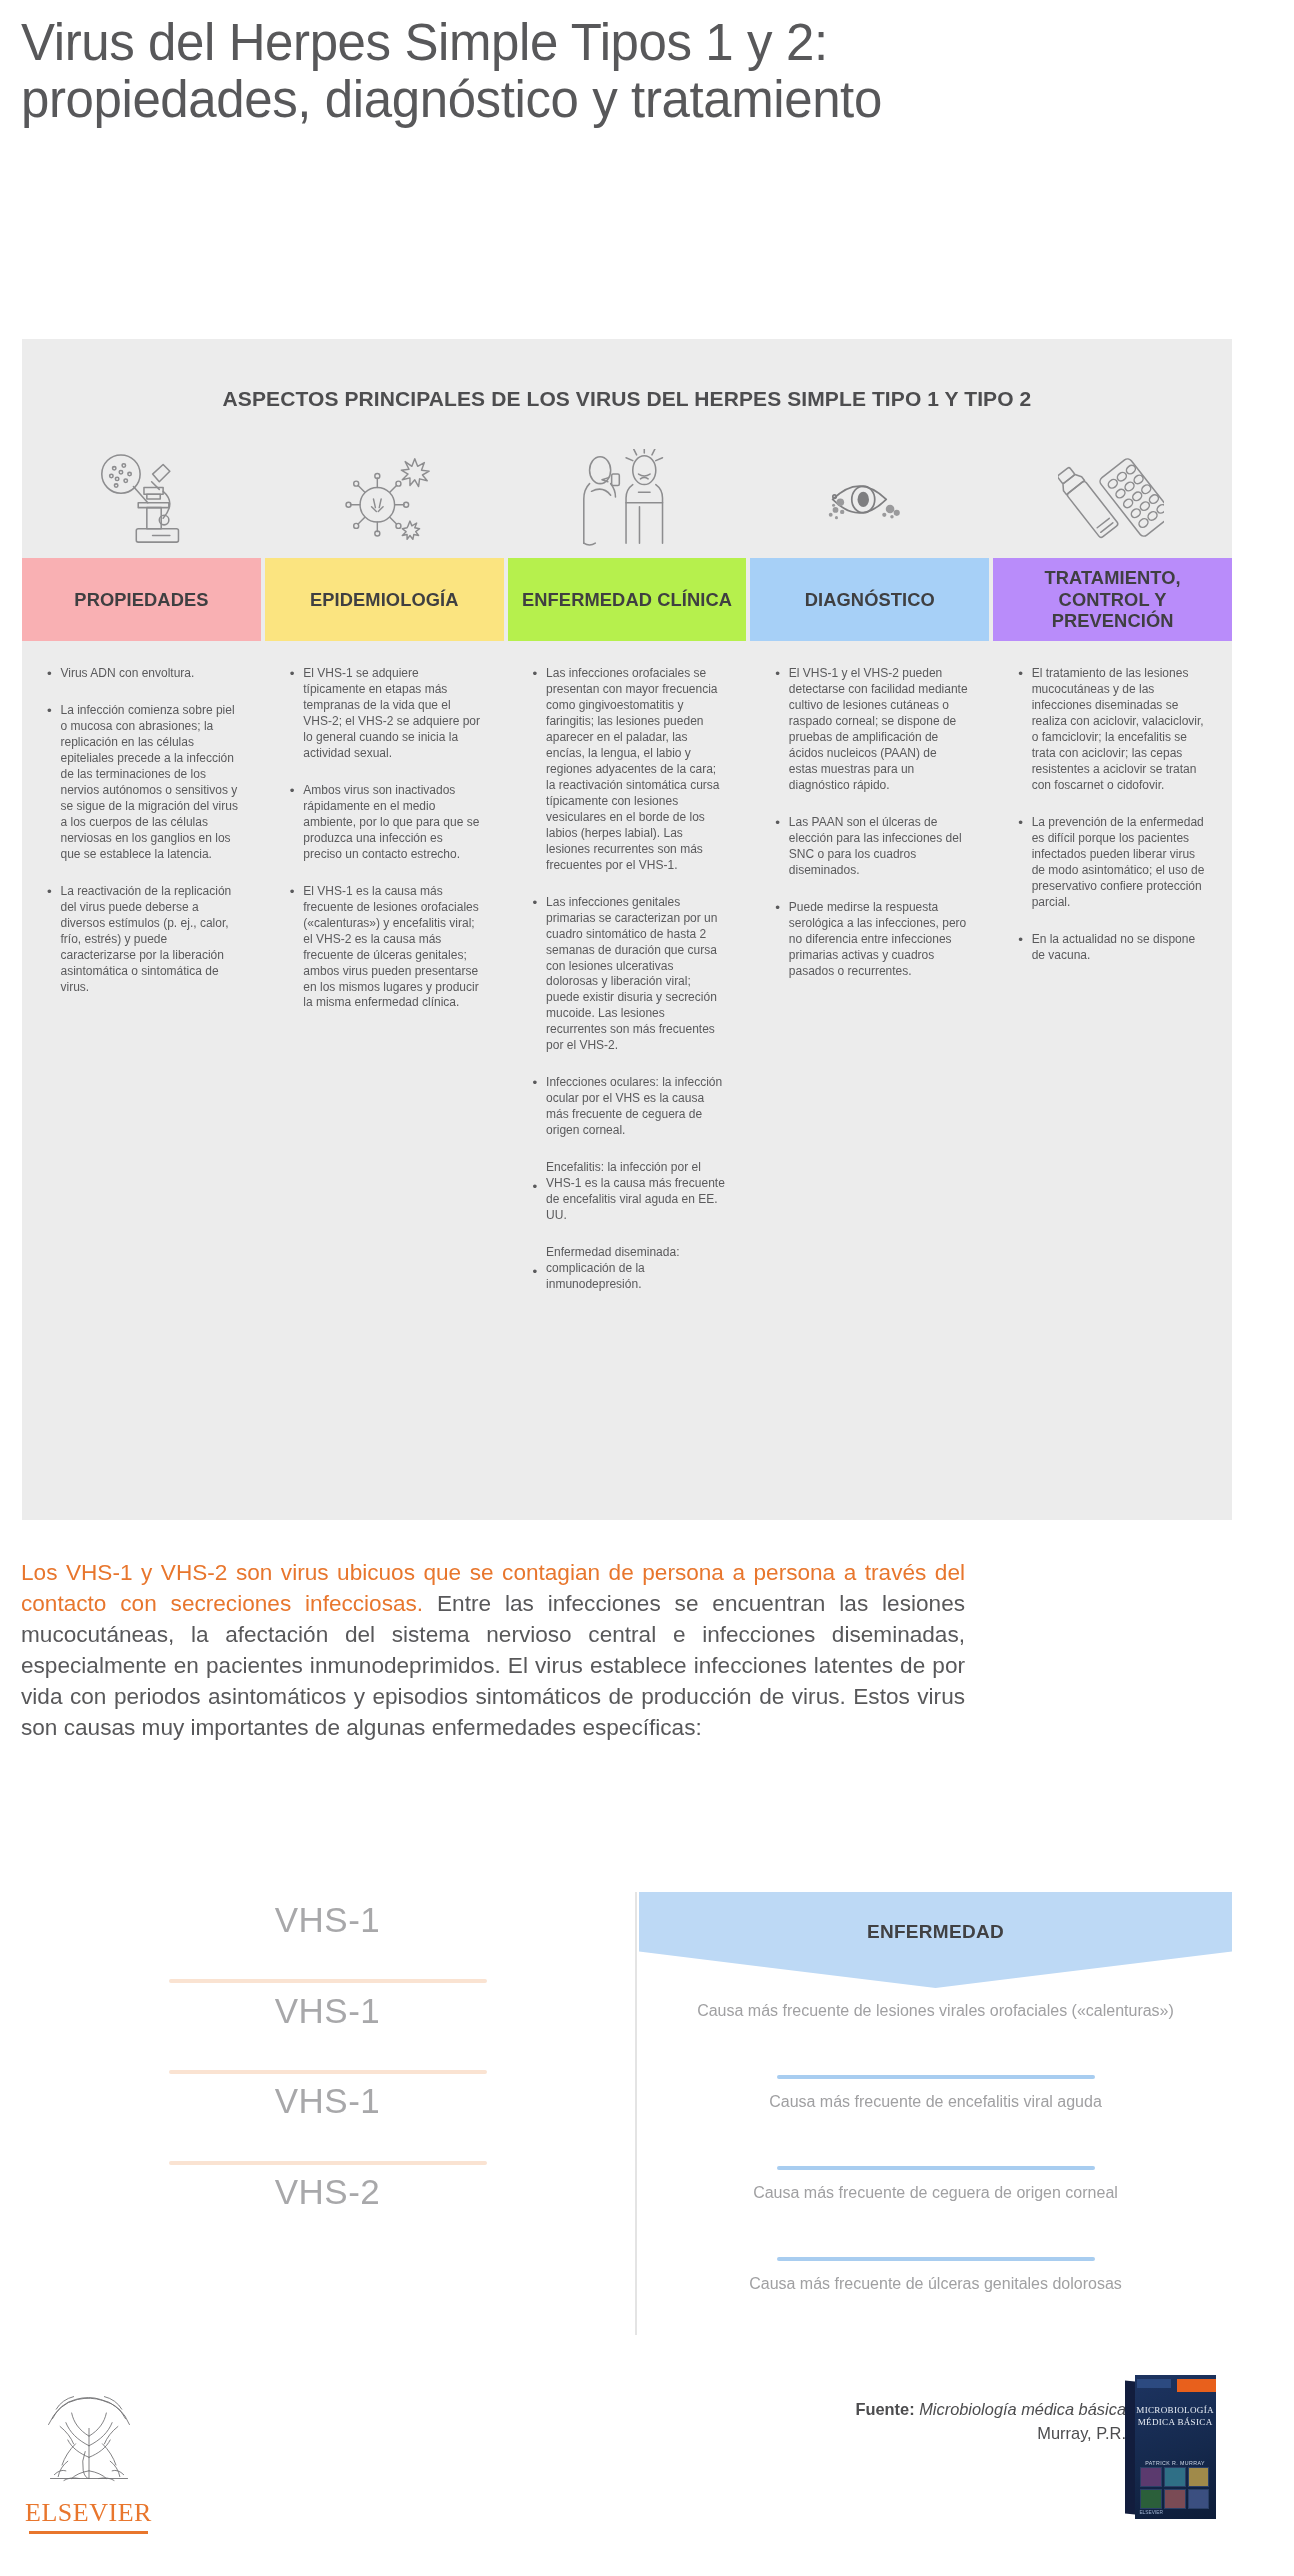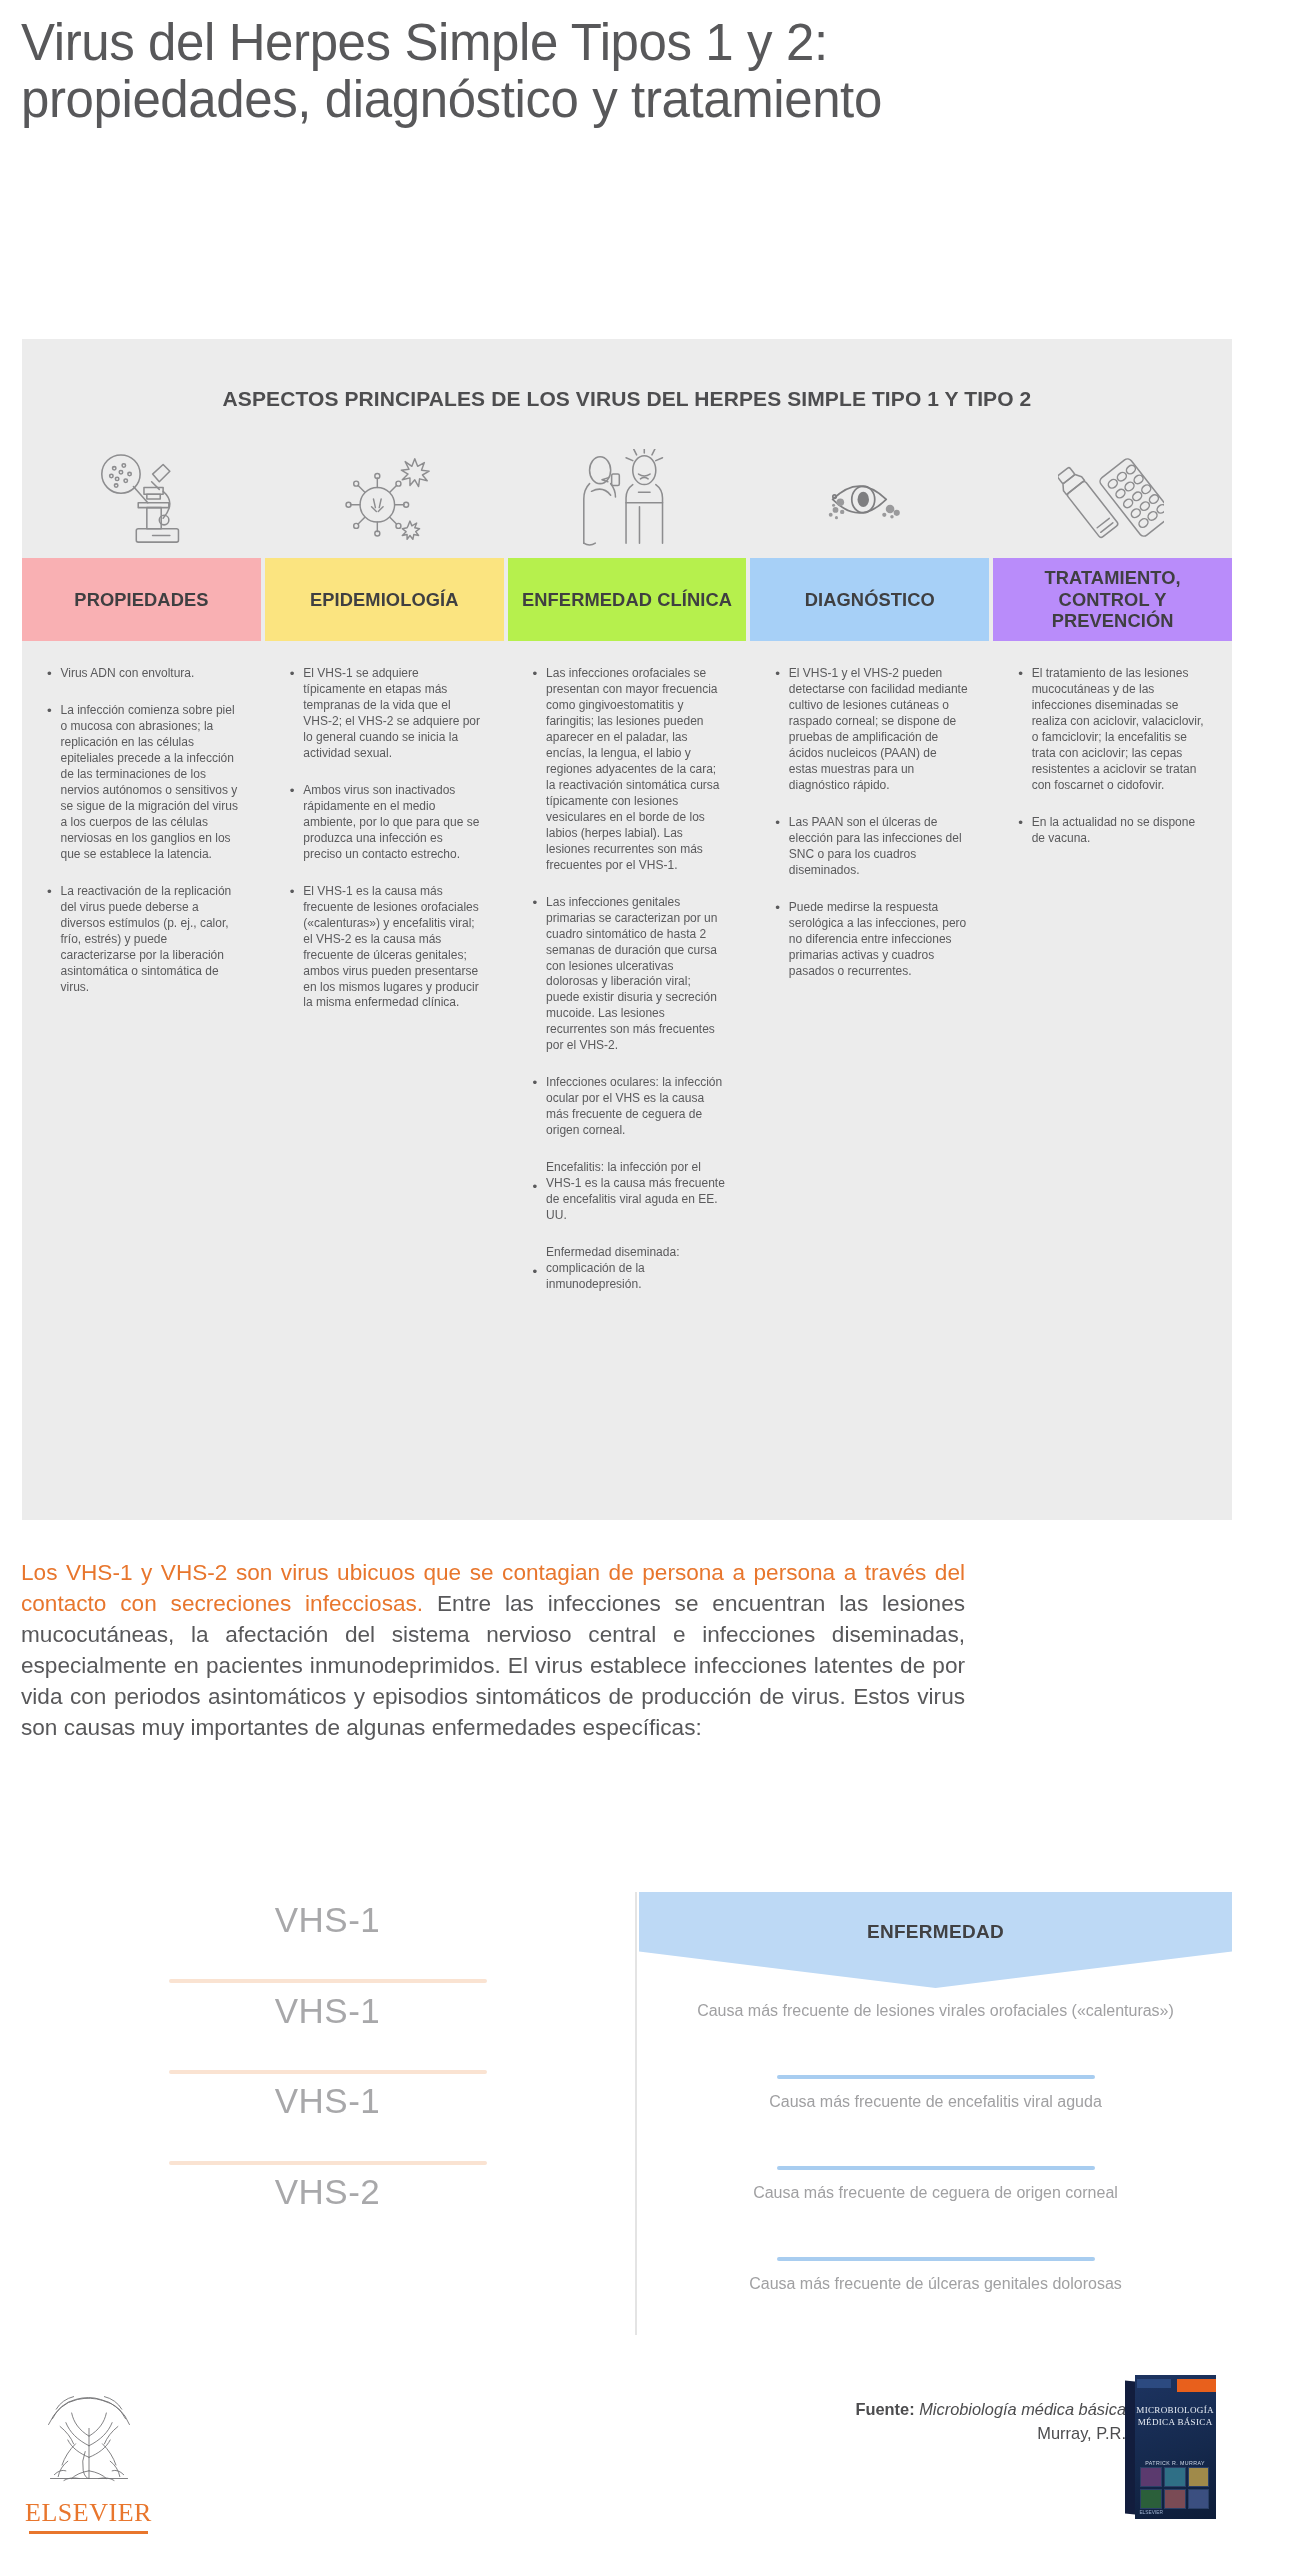--- a/index.html
+++ b/index.html
@@ -442,20 +442,21 @@
       <ul>
         <li>El VHS-1 y el VHS-2 pueden detectarse con facilidad mediante cultivo de lesiones cutáneas o raspado corneal; se dispone de pruebas de amplificación de ácidos nucleicos (PAAN) de estas muestras para un diagnóstico rápido.</li>
         <li>Las PAAN son el úlceras de elección para las infecciones del SNC o para los cuadros diseminados.</li>
         <li>Puede medirse la respuesta serológica a las infecciones, pero no diferencia entre infecciones primarias activas y cuadros pasados o recurrentes.</li>
       </ul>
     </div>
 
     <div class="body-cell">
       <ul>
         <li>El tratamiento de las lesiones mucocutáneas y de las infecciones diseminadas se realiza con aciclovir, valaciclovir, o famciclovir; la encefalitis se trata con aciclovir; las cepas resistentes a aciclovir se tratan con foscarnet o cidofovir.</li>
+        <li>La prevención de la enfermedad es difícil porque los pacientes infectados pueden liberar virus de modo asintomático; el uso de preservativo confiere protección parcial.</li>
         <li>En la actualidad no se dispone de vacuna.</li>
       </ul>
     </div>
   </div>
 </div>
 
 <p class="lead"><span class="hl">Los VHS-1 y VHS-2 son virus ubicuos que se contagian de persona a persona a través del contacto con secreciones infecciosas.</span><span> Entre las infecciones se encuentran las lesiones mucocutáneas, la afectación del sistema nervioso central e infecciones diseminadas, especialmente en pacientes inmunodeprimidos. El virus establece infecciones latentes de por vida con periodos asintomáticos y episodios sintomáticos de producción de virus. Estos virus son causas muy importantes de algunas enfermedades específicas:</span></p>
 
 <div class="btable">
   <div class="divider"></div>

